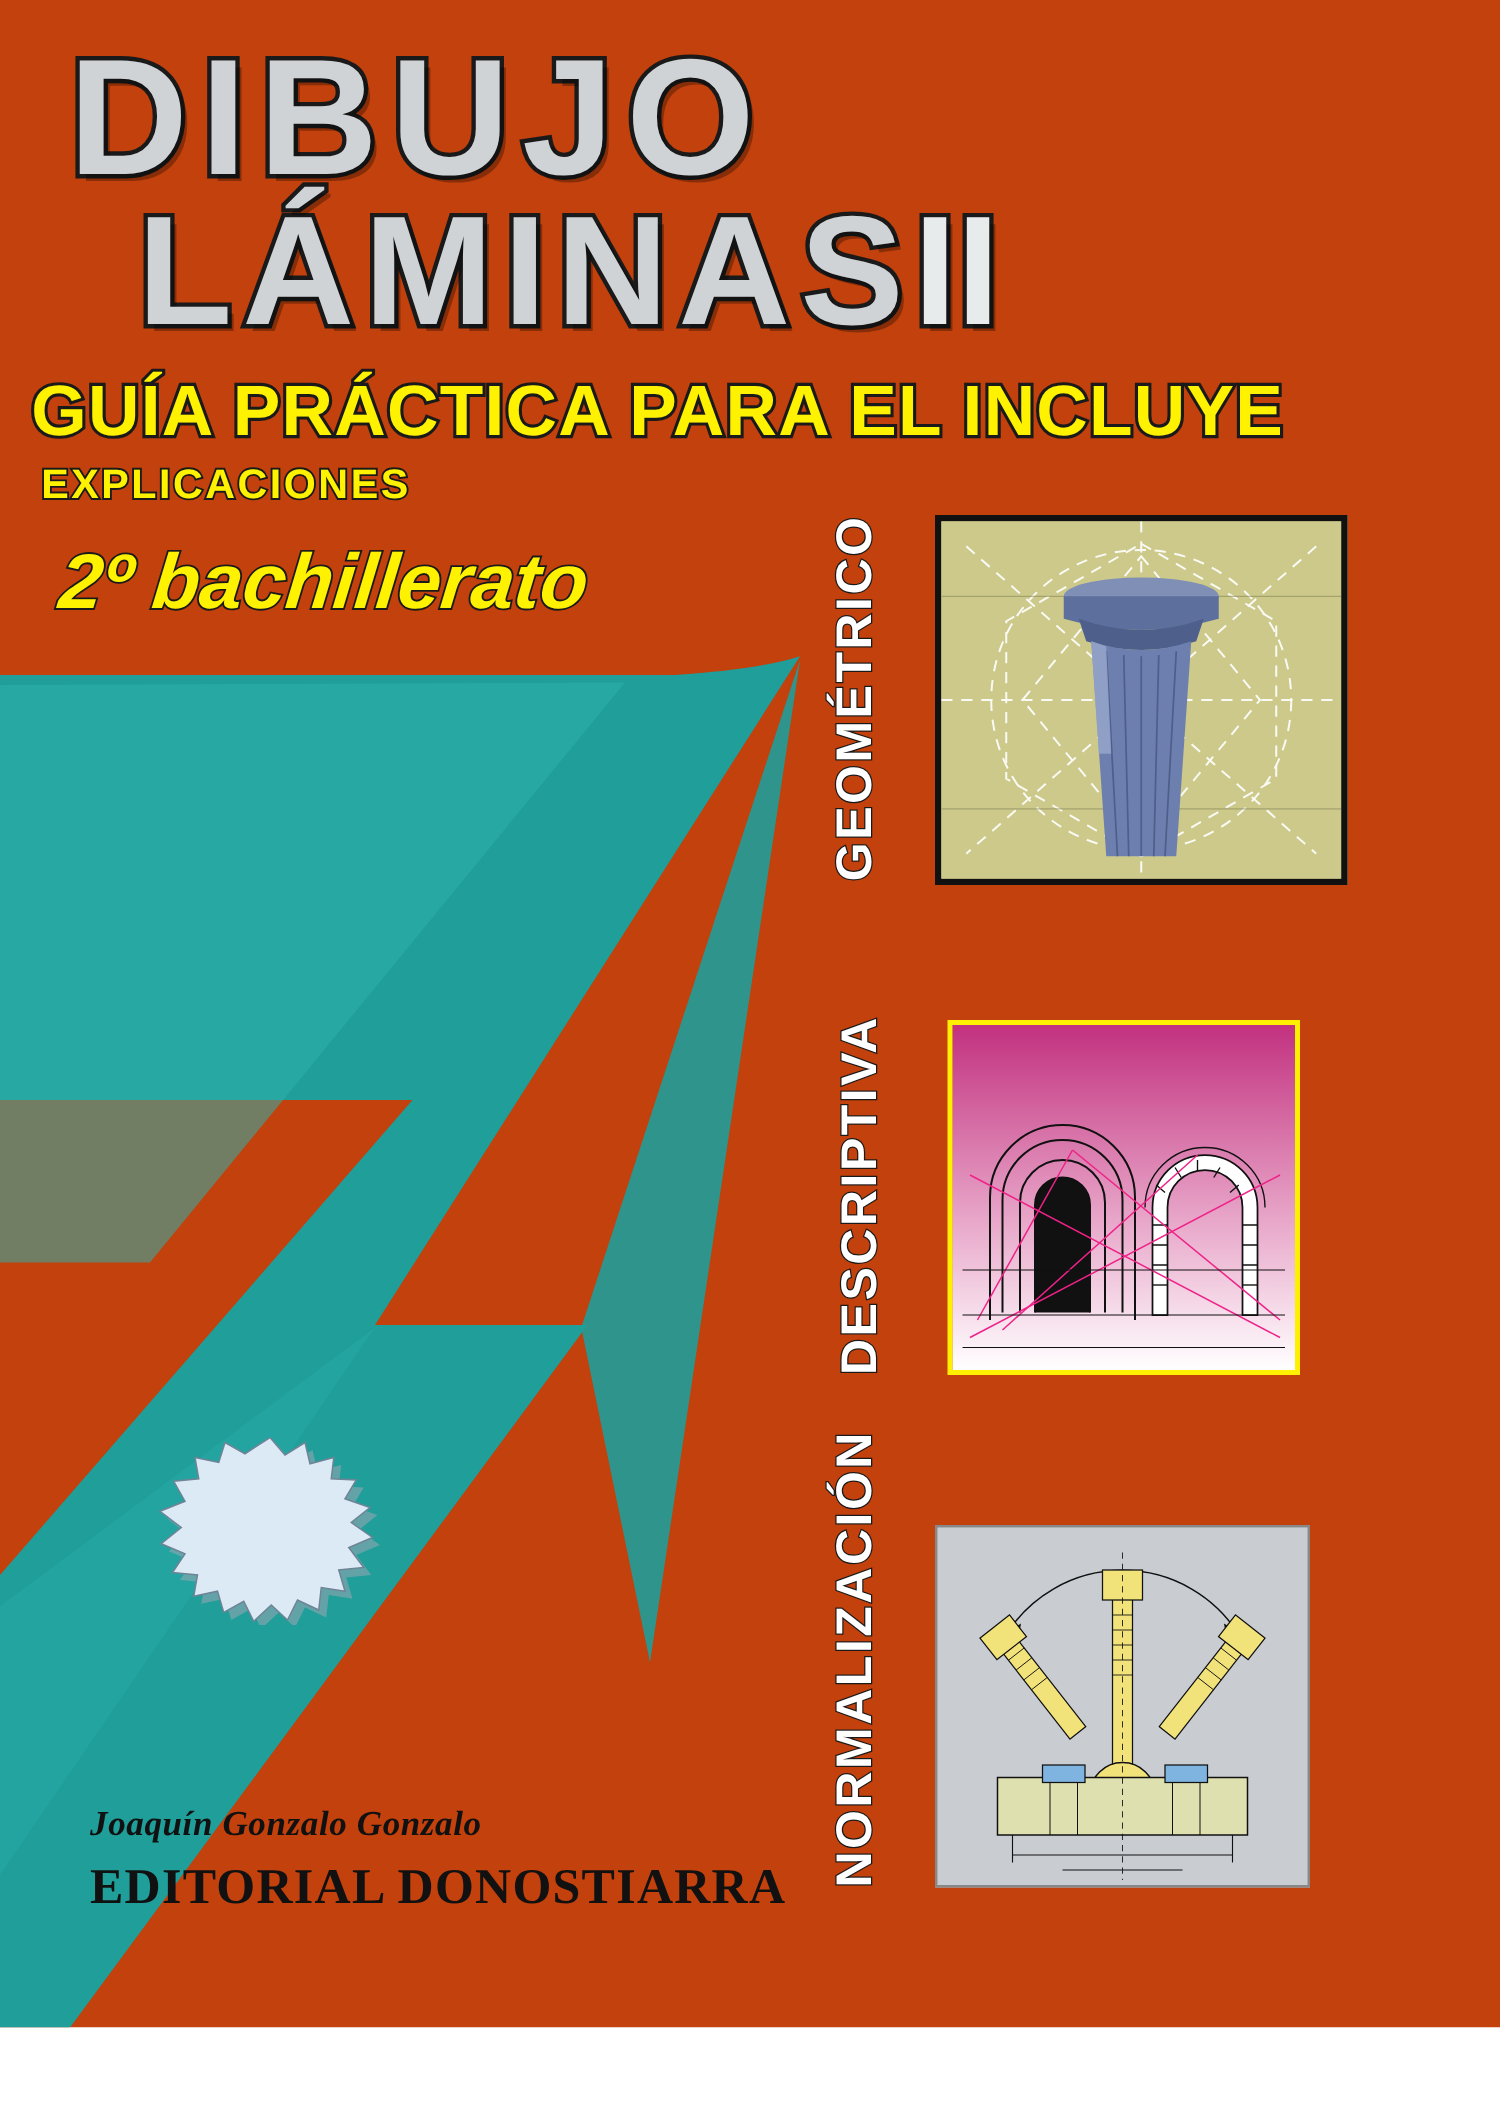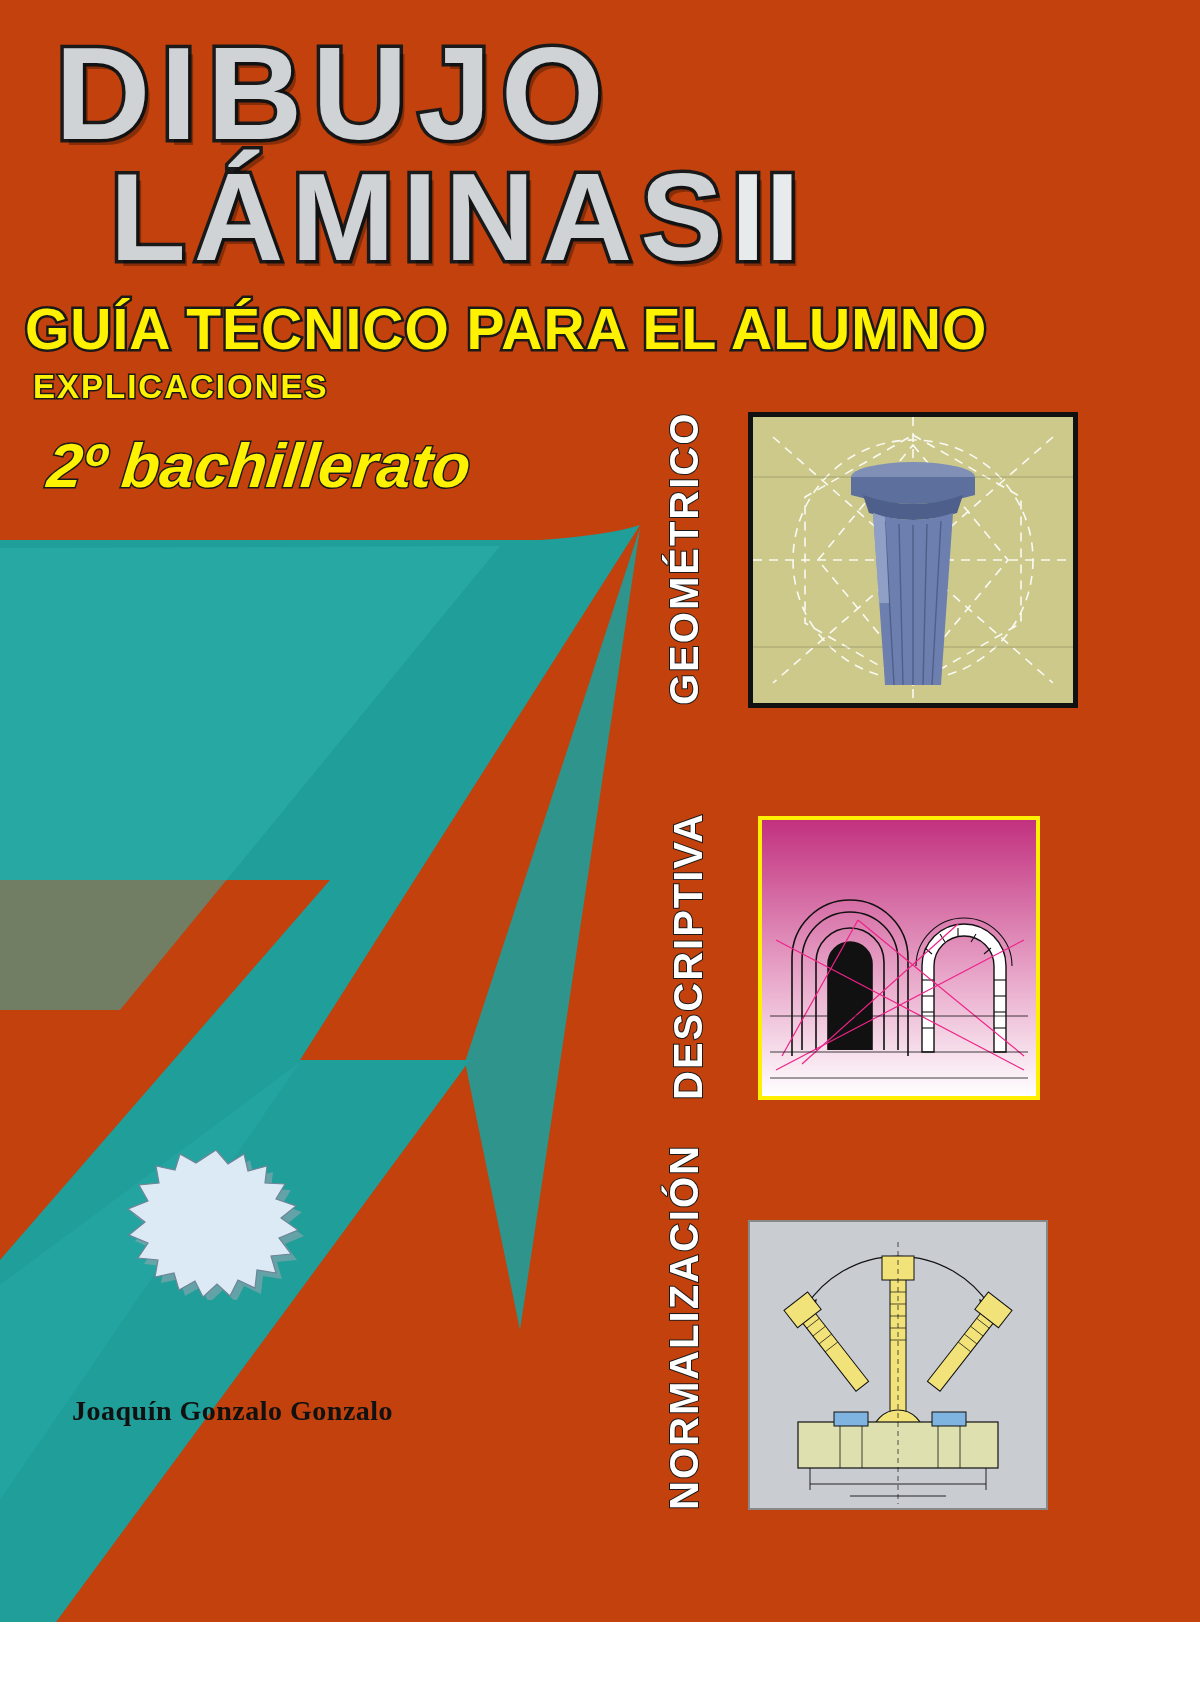--- a/index.html
+++ b/index.html
@@ -168,27 +168,28 @@
     font-weight: bold;
     line-height: 1.22;
     color: #111111;
     letter-spacing: 0.4px;
   }
 
   
   #author {
     position: absolute;
     left: 72px;
-    top: 1395px;
+    top: 1444px;
     font-size: 28px;
     font-weight: bold;
     color: #111111;
     font-family: "Liberation Serif", serif;
     letter-spacing: 0.5px;
     white-space: nowrap;
+    font-style: italic;
   }
   #publisher {
     position: absolute;
     left: 72px;
     top: 1485px;
     font-size: 40px;
     font-weight: bold;
     color: #111111;
     font-family: "Liberation Serif", serif;
     letter-spacing: 1px;
@@ -205,21 +206,21 @@
     <path d="M 0 548 L 500 546 L 120 1010 L 0 1010 Z" fill="#2fb0ab" opacity="0.55"></path>
     <path d="M 465 1062 L 640 528 L 520 1330 Z" fill="#1f9e9a" opacity="0.9"></path>
     <path d="M 0 1285 L 300 1062 L 0 1500 Z" fill="#2fb0ab" opacity="0.35"></path>
   </svg>
 
   <div class="title-block">
     <div class="main-title">DIBUJO</div>
     <div class="main-title-2">
       <span>LÁMINAS</span><span class="roman">II</span>
     </div>
-    <div class="subtitle-1">GUÍA TÉCNICO PARA EL ALUMNO</div>
+    <div class="subtitle-1">GUÍA PRÁCTICA PARA EL INCLUYE</div>
     <div class="subtitle-2">EXPLICACIONES</div>
     <div class="level">2º bachillerato</div>
   </div>
 
   <div class="panel-label" id="label-geo">GEOMÉTRICO</div>
   <div class="panel" id="panel-geo">
     <svg width="100%" height="100%" viewBox="0 0 320 286">
       <rect x="0" y="0" width="320" height="286" fill="#ccc98b"></rect>
       <g stroke="#ffffff" stroke-width="1.6" fill="none" stroke-dasharray="9 7" opacity="0.9">
         <polygon points="160,18 268,80 268,206 160,268 52,206 52,80"></polygon>
@@ -375,14 +376,15 @@
   </div>
 
   <svg id="burst" viewBox="0 0 240 150" xmlns="http://www.w3.org/2000/svg">
     <g transform="translate(6,6)">
       <polygon points="118,0 130,14 146,4 150,21 169,16 167,33 187,34 178,49 198,56 183,68 200,80 181,88 193,104 173,106 178,123 159,120 157,138 140,130 132,146 119,134 105,147 97,131 81,140 76,123 57,127 60,110 40,108 50,93 31,85 47,72 30,59 50,51 41,35 61,33 58,16 77,20 82,4 98,13" fill="#9aa7b3" opacity="0.55"></polygon>
     </g>
     <polygon points="118,0 130,14 146,4 150,21 169,16 167,33 187,34 178,49 198,56 183,68 200,80 181,88 193,104 173,106 178,123 159,120 157,138 140,130 132,146 119,134 105,147 97,131 81,140 76,123 57,127 60,110 40,108 50,93 31,85 47,72 30,59 50,51 41,35 61,33 58,16 77,20 82,4 98,13" fill="#dceaf5" stroke="#6f8496" stroke-width="1.2"></polygon>
   </svg>
 
   <div id="author">Joaquín Gonzalo Gonzalo</div>
+  <div id="publisher">EDITORIAL DONOSTIARRA</div>
 
 </div>
 
 </body></html>

